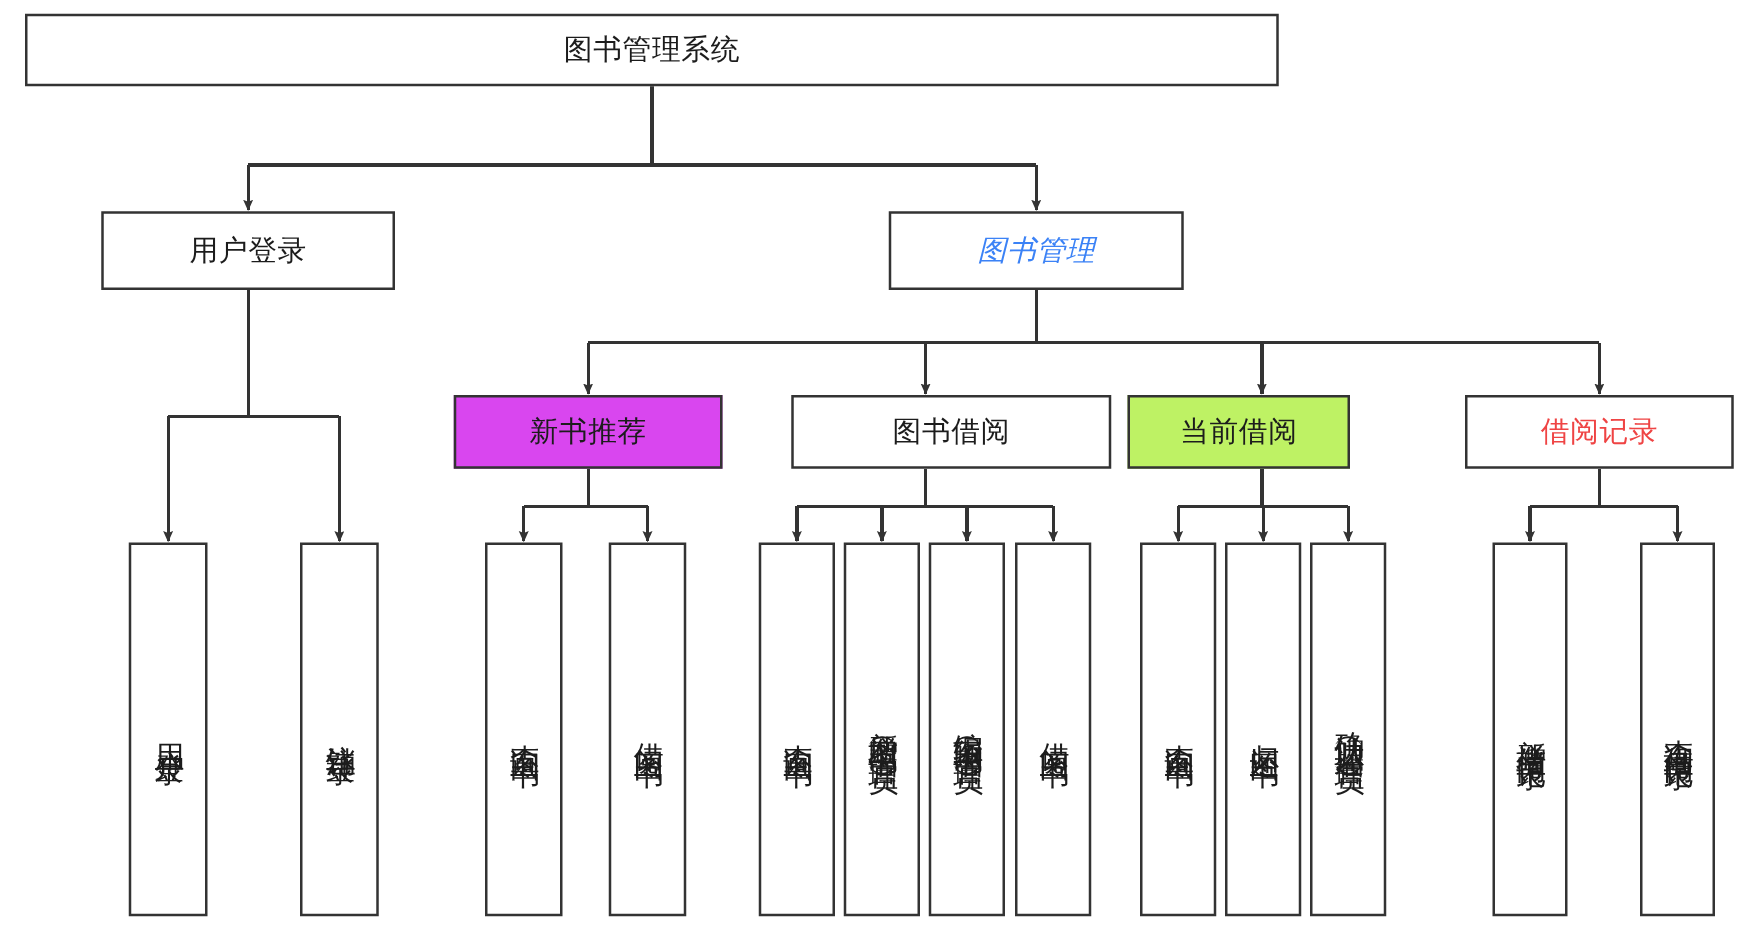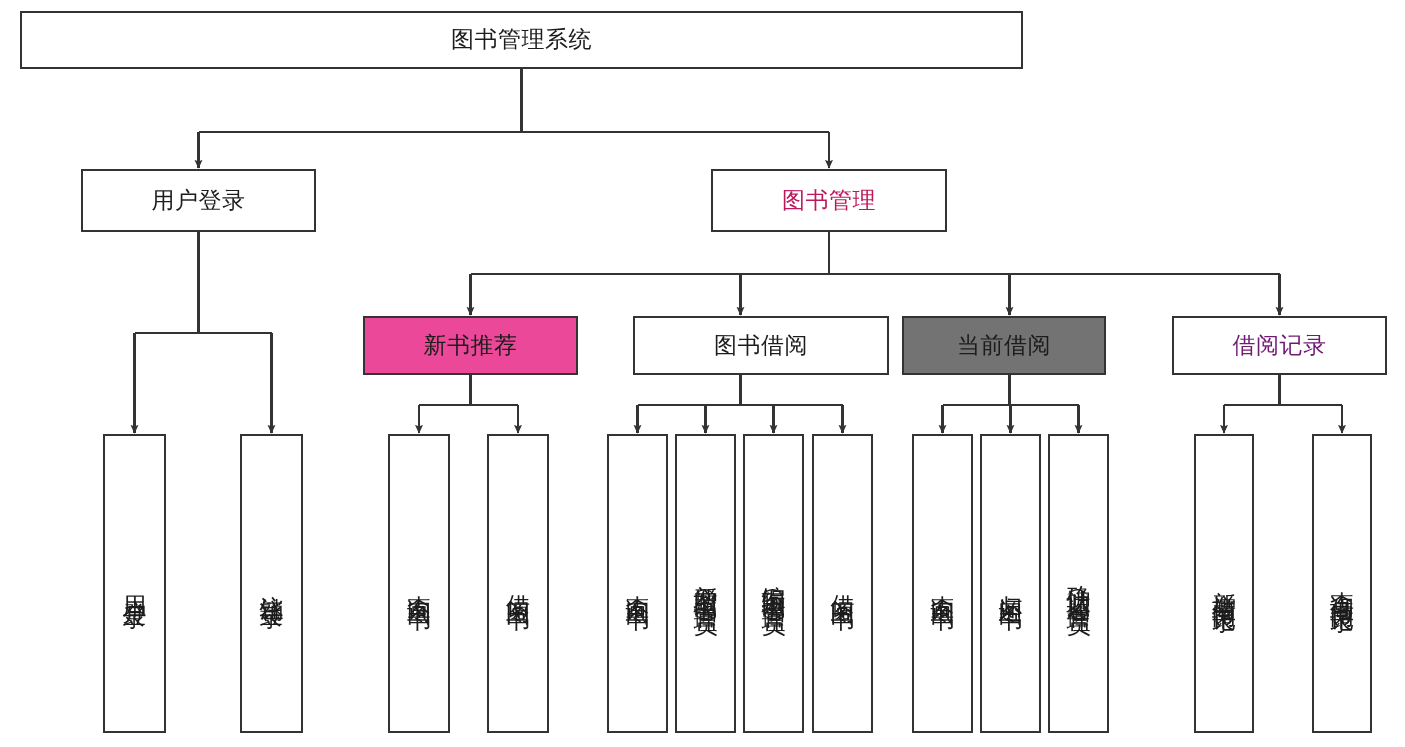--- a/index.html
+++ b/index.html
@@ -113,33 +113,33 @@
       </g>
   </svg>
   <div id="nodes-layer">
       <div class="node-box horizontal" style="left: 20px; top: 11px; width: 1003px; height: 58px; border-color: rgb(51, 51, 51); background: rgb(255, 255, 255);">
         <span class="node-label" style="color: rgb(28, 28, 28);">图书管理系统</span>
       </div>
       <div class="node-box horizontal" style="left: 81px; top: 169px; width: 235px; height: 63px; border-color: rgb(51, 51, 51); background: rgb(255, 255, 255);">
         <span class="node-label" style="color: rgb(28, 28, 28);">用户登录</span>
       </div>
       <div class="node-box horizontal" style="left: 711px; top: 169px; width: 236px; height: 63px; border-color: rgb(51, 51, 51); background: rgb(255, 255, 255);">
-        <span class="node-label" style="color: #be185d;">图书管理</span>
+        <span class="node-label" style="color: #3b82f6; font-style: italic;">图书管理</span>
       </div>
-      <div class="node-box horizontal" style="left: 363px; top: 316px; width: 215px; height: 59px; border-color: rgb(51, 51, 51); background: #ec4899;">
+      <div class="node-box horizontal" style="left: 363px; top: 316px; width: 215px; height: 59px; border-color: rgb(51, 51, 51); background: #d946ef;">
         <span class="node-label" style="color: rgb(28, 28, 28);">新书推荐</span>
       </div>
       <div class="node-box horizontal" style="left: 633px; top: 316px; width: 256px; height: 59px; border-color: rgb(51, 51, 51); background: rgb(255, 255, 255);">
         <span class="node-label" style="color: rgb(28, 28, 28);">图书借阅</span>
       </div>
-      <div class="node-box horizontal" style="left: 902px; top: 316px; width: 204px; height: 59px; border-color: rgb(51, 51, 51); background: #737373;">
+      <div class="node-box horizontal" style="left: 902px; top: 316px; width: 178px; height: 59px; border-color: rgb(51, 51, 51); background: #bef264;">
         <span class="node-label" style="color: rgb(28, 28, 28);">当前借阅</span>
       </div>
       <div class="node-box horizontal" style="left: 1172px; top: 316px; width: 215px; height: 59px; border-color: rgb(51, 51, 51); background: rgb(255, 255, 255);">
-        <span class="node-label" style="color: #701a75;">借阅记录</span>
+        <span class="node-label" style="color: #ef4444;">借阅记录</span>
       </div>
       <div class="node-box vertical" style="left: 103px; top: 434px; width: 63px; height: 299px; border-color: rgb(51, 51, 51); background: rgb(255, 255, 255);">
         <span class="node-label" style="color: rgb(28, 28, 28);">用户登录</span>
       </div>
       <div class="node-box vertical" style="left: 240px; top: 434px; width: 63px; height: 299px; border-color: rgb(51, 51, 51); background: rgb(255, 255, 255);">
         <span class="node-label" style="color: rgb(28, 28, 28);">注销登录</span>
       </div>
       <div class="node-box vertical" style="left: 388px; top: 434px; width: 62px; height: 299px; border-color: rgb(51, 51, 51); background: rgb(255, 255, 255);">
         <span class="node-label" style="color: rgb(28, 28, 28);">查询图书</span>
       </div>

